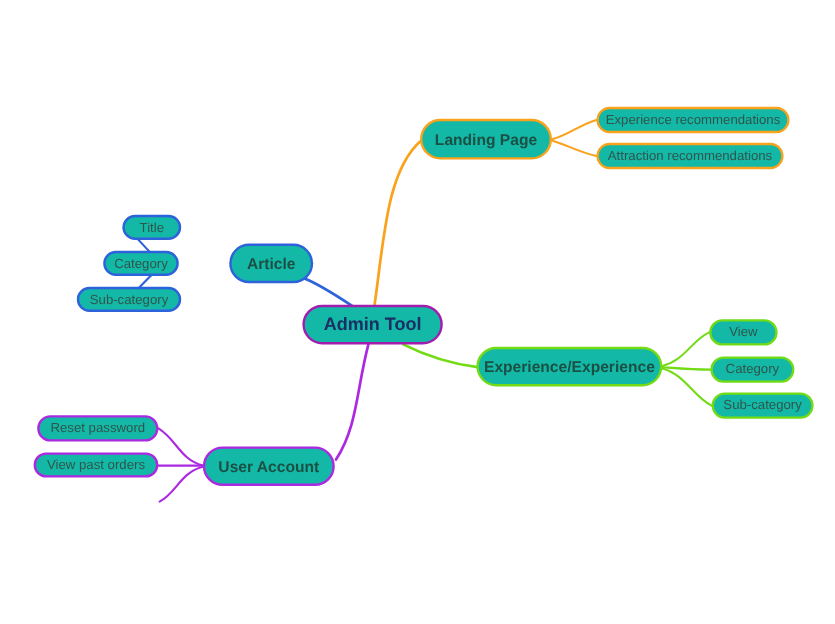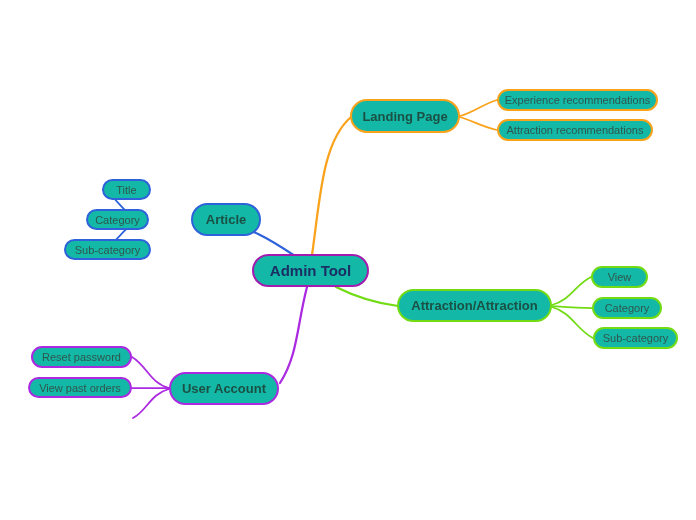--- a/index.html
+++ b/index.html
@@ -106,21 +106,21 @@
     <span>Title</span>
   </div>
   <div class="node node-child b-blue" style="left:38px;top:209px;width:63px;height:21px">
     <span>Category</span>
   </div>
   <div class="node node-child b-blue" style="left:16px;top:239px;width:87px;height:21px">
     <span>Sub-category</span>
   </div>
 
   <div class="node node-branch b-green" style="left:397px;top:289px;width:155px;height:33px">
-    <span>Attraction/Attraction</span>
+    <span>Experience/Experience</span>
   </div>
   <div class="node node-child b-green" style="left:591px;top:266px;width:57px;height:22px">
     <span>View</span>
   </div>
   <div class="node node-child b-green" style="left:592px;top:297px;width:70px;height:22px">
     <span>Category</span>
   </div>
   <div class="node node-child b-green" style="left:593px;top:327px;width:85px;height:22px">
     <span>Sub-category</span>
   </div>

